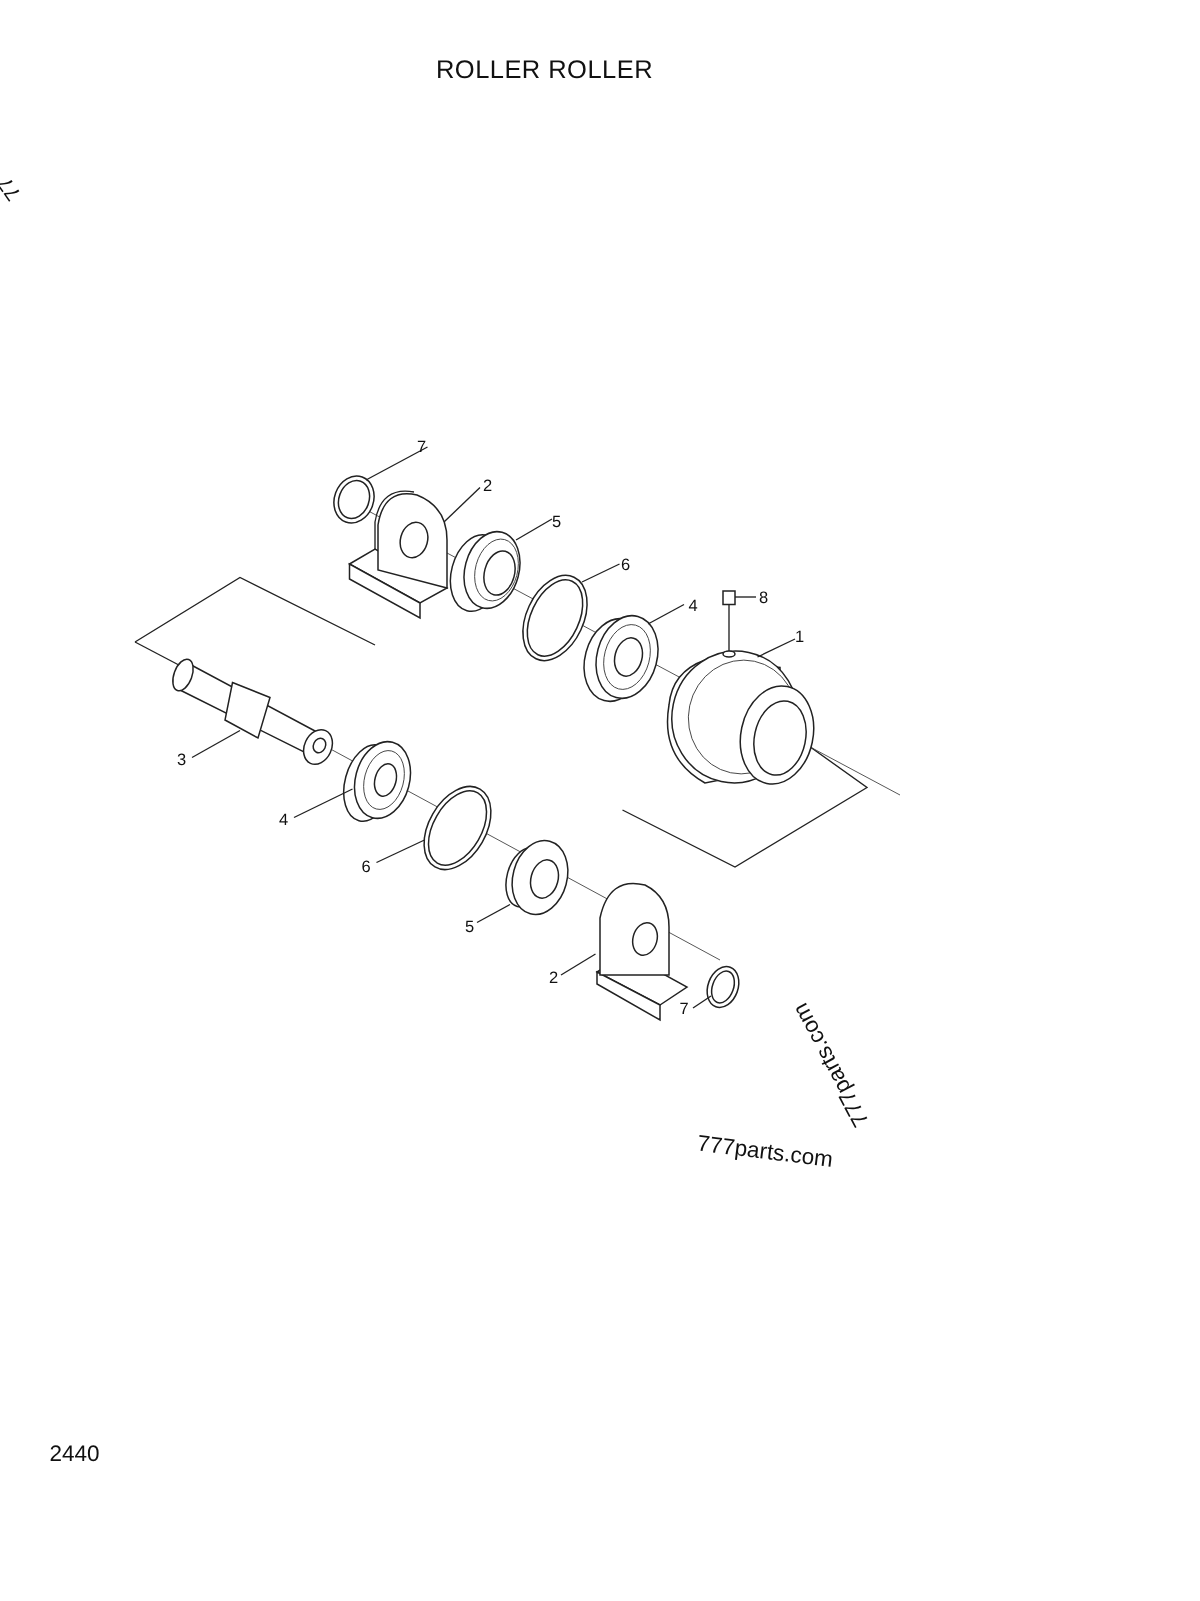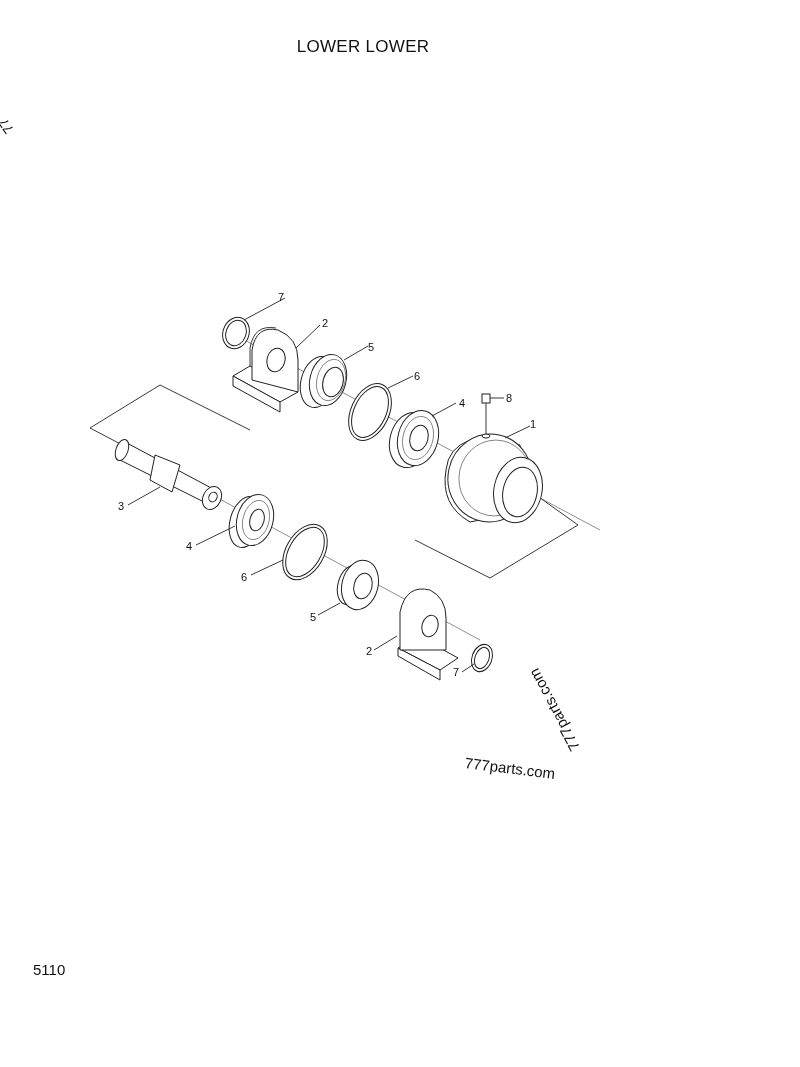--- a/index.html
+++ b/index.html
@@ -16,21 +16,21 @@
            transform: rotate(-118deg); transform-origin: left top; }
     svg.diagram { position: absolute; left: 0; top: 0; }
     svg.diagram text { font-family: "Liberation Sans", sans-serif; font-size: 11px; fill: #111; }
     .ln { stroke: #222; stroke-width: 0.9; fill: none; }
     .pt { stroke: #222; stroke-width: 1; fill: #fff; }
     .thin { stroke: #444; stroke-width: 0.6; fill: none; }
   </style>
 </head>
 <body>
 
-<div class="title">LOWER LOWER</div>
+<div class="title">ROLLER ROLLER</div>
 <div class="corner-mark">77</div>
 
 <svg class="diagram" width="800" height="1067" viewBox="0 0 800 1067" xmlns="http://www.w3.org/2000/svg">
 
   <polyline class="ln" points="90,428 160,385 250,430"></polyline>
   <polyline class="ln" points="90,428 170,470"></polyline>
   <polyline class="ln" points="515,480 578,525 490,578 415,540"></polyline>
 
   <line class="thin" x1="235" y1="335" x2="600" y2="530"></line>
 
@@ -144,13 +144,13 @@
   <text x="186" y="550">4</text>
   <text x="241" y="581">6</text>
   <text x="310" y="621">5</text>
   <text x="366" y="655">2</text>
   <text x="453" y="676">7</text>
 </svg>
 
 <div class="wm1">777parts.com</div>
 <div class="wm2">777parts.com</div>
 
-<div class="page-code">5110</div>
+<div class="page-code">2440</div>
 
 </body></html>

